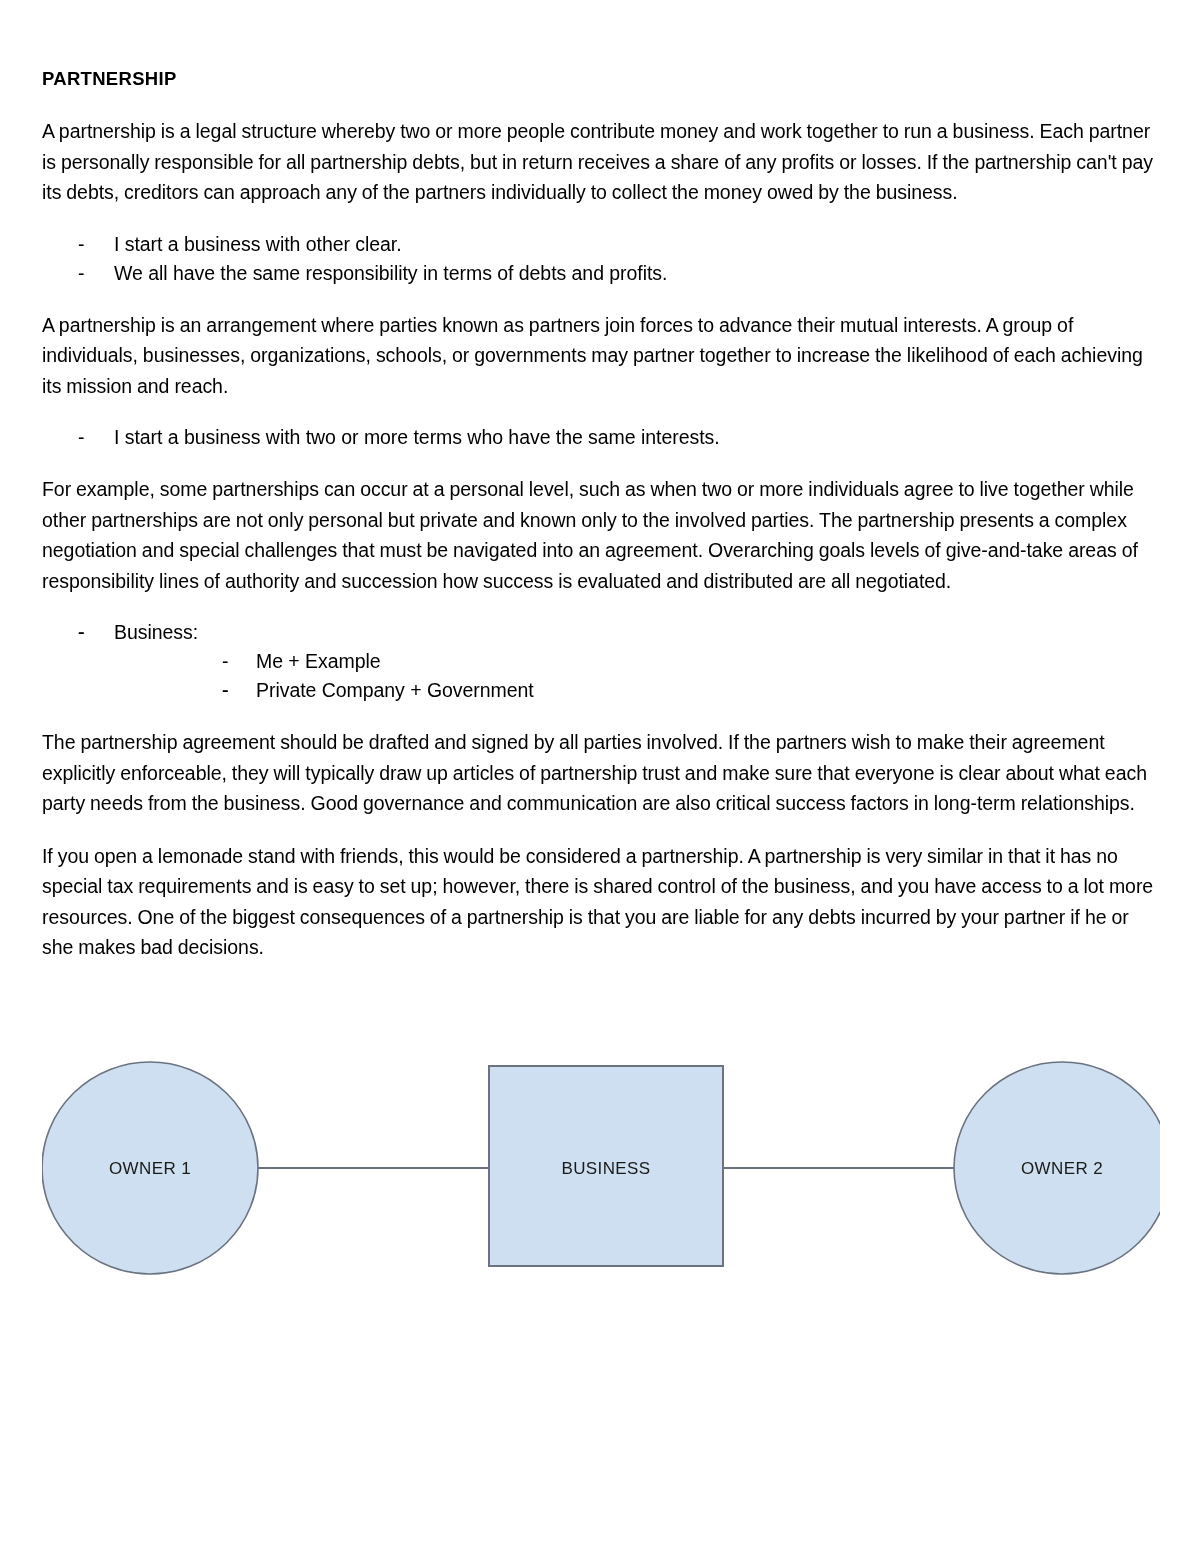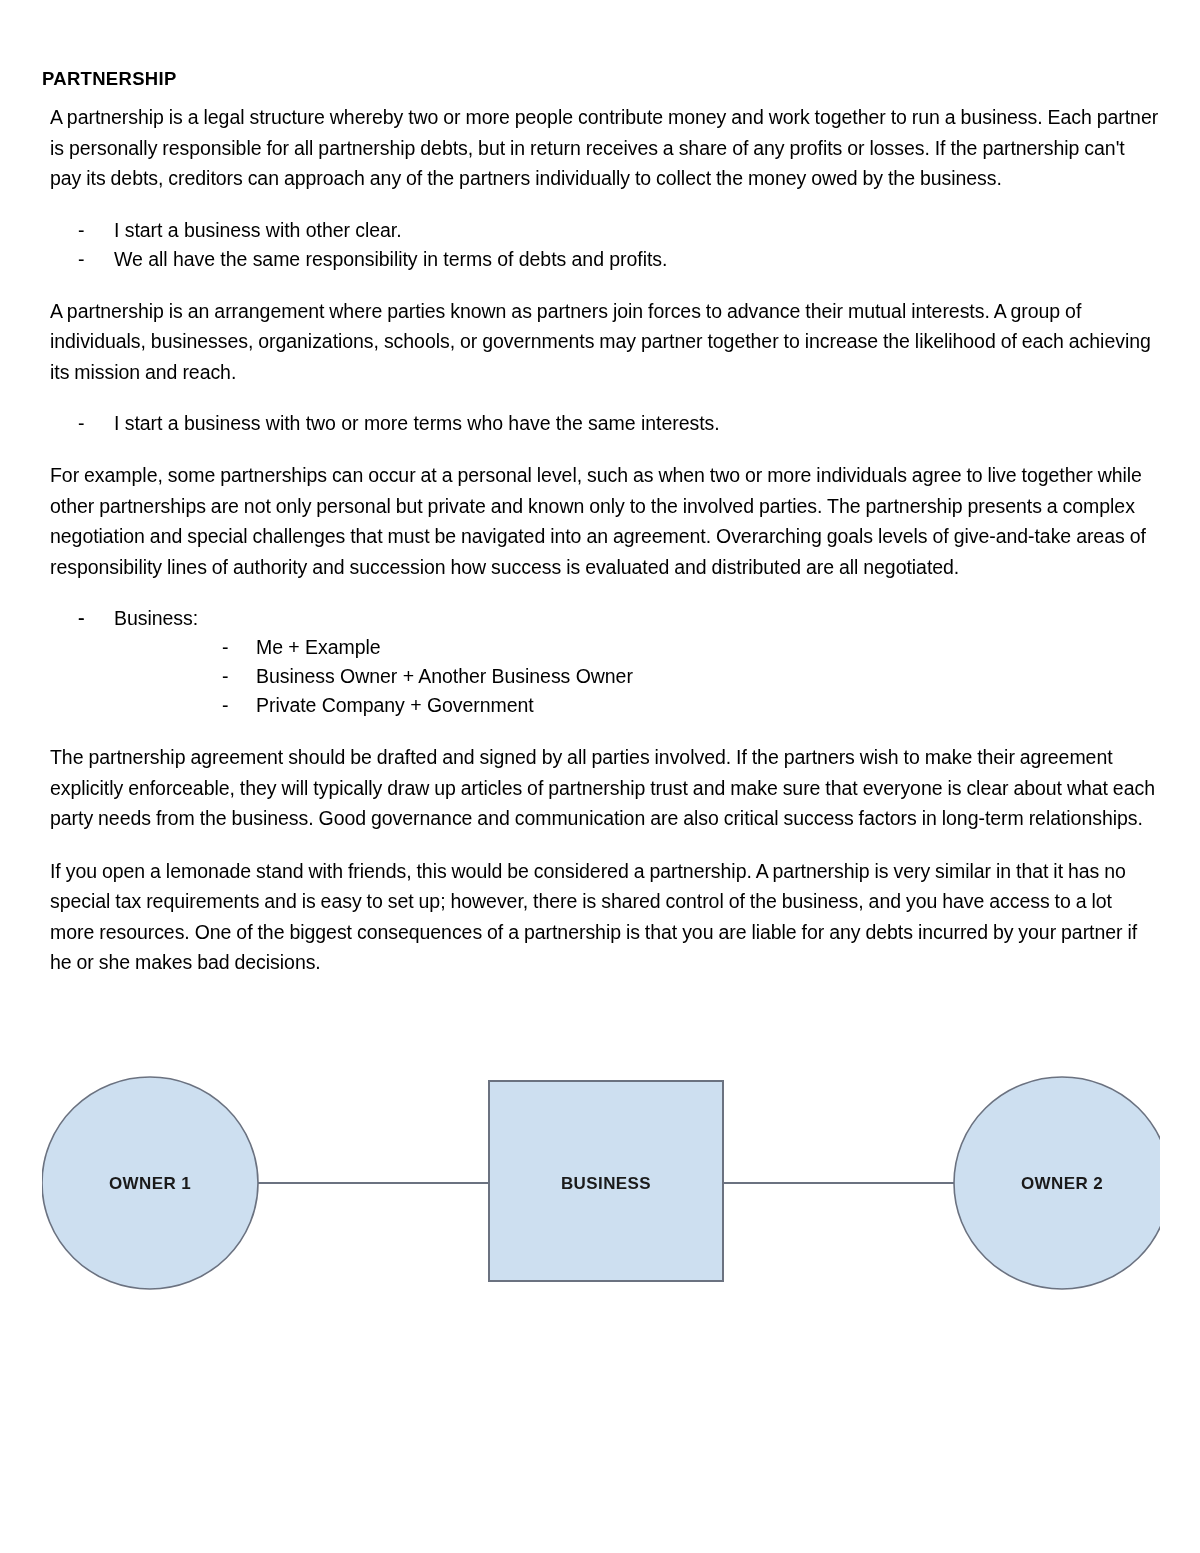--- a/index.html
+++ b/index.html
@@ -23,27 +23,27 @@
     padding: 0 42px;
   }
   .doc-body {
     padding-top: 68px;
     width: 1118px;
   }
   h1.doc-heading {
     font-size: 18.5px;
     font-weight: bold;
     letter-spacing: 0.3px;
-    margin: 0 0 12px 0;
+    margin: 0 0 26px 0;
     line-height: 1.2;
   }
   p.para {
     font-size: 19.5px;
     line-height: 30.5px;
-    margin: 0 0 22px 8px;
+    margin: 0 0 22px 0;
     text-align: left;
     word-spacing: -0.4px;
     letter-spacing: -0.05px;
   }
   ul.dash-list {
     list-style: none;
     margin: 0 0 22px 0;
     padding: 0;
   }
   ul.dash-list li {
@@ -75,21 +75,20 @@
     left: 108px;
     top: 0;
   }
   .spacer-before-diagram { height: 58px; }
 
   .diagram {
     position: relative;
     width: 1118px;
     height: 250px;
     margin-left: 0px;
-    font-weight: bold;
   }
   .diagram svg { display: block; }
   .node-label {
     font-family: "Liberation Sans", sans-serif;
     font-size: 17px;
     fill: #1a1a1a;
     letter-spacing: 0.4px;
   }
 </style>
 </head>
@@ -131,21 +130,20 @@
       <li>
         <span class="dash">-</span>
         <span>Business:</span>
         <ul class="sub-list">
           <li>
             <span class="dash">-</span>
             <span>Me + Example</span>
           </li>
           <li>
             <span class="dash">-</span>
-            <span>Business Owner + Another Business Owner</span>
           </li>
           <li>
             <span class="dash">-</span>
             <span>Private Company + Government</span>
           </li>
         </ul>
       </li>
     </ul>
 
     <p class="para">The partnership agreement should be drafted and signed by all parties involved. If the partners wish to make their agreement explicitly enforceable, they will typically draw up articles of partnership trust and make sure that everyone is clear about what each party needs from the business. Good governance and communication are also critical success factors in long-term relationships.</p>

